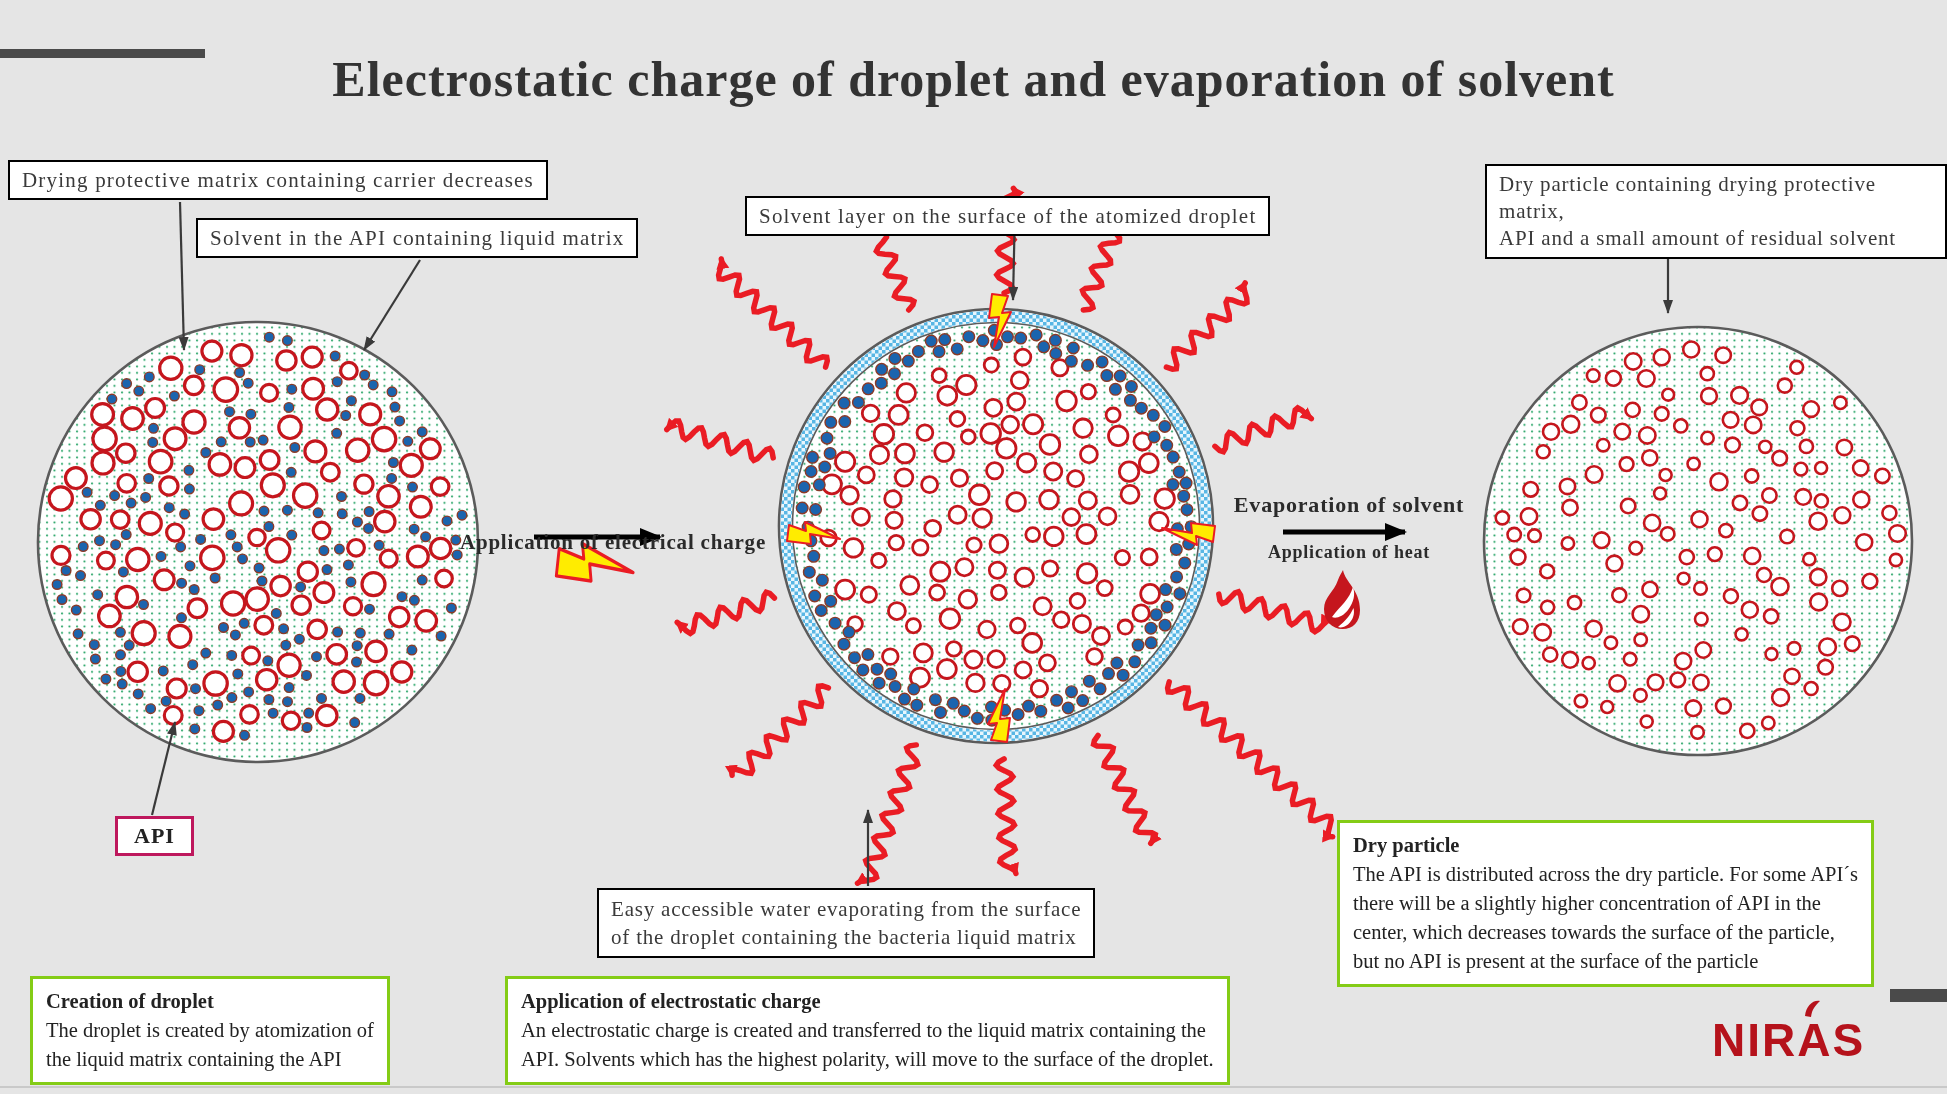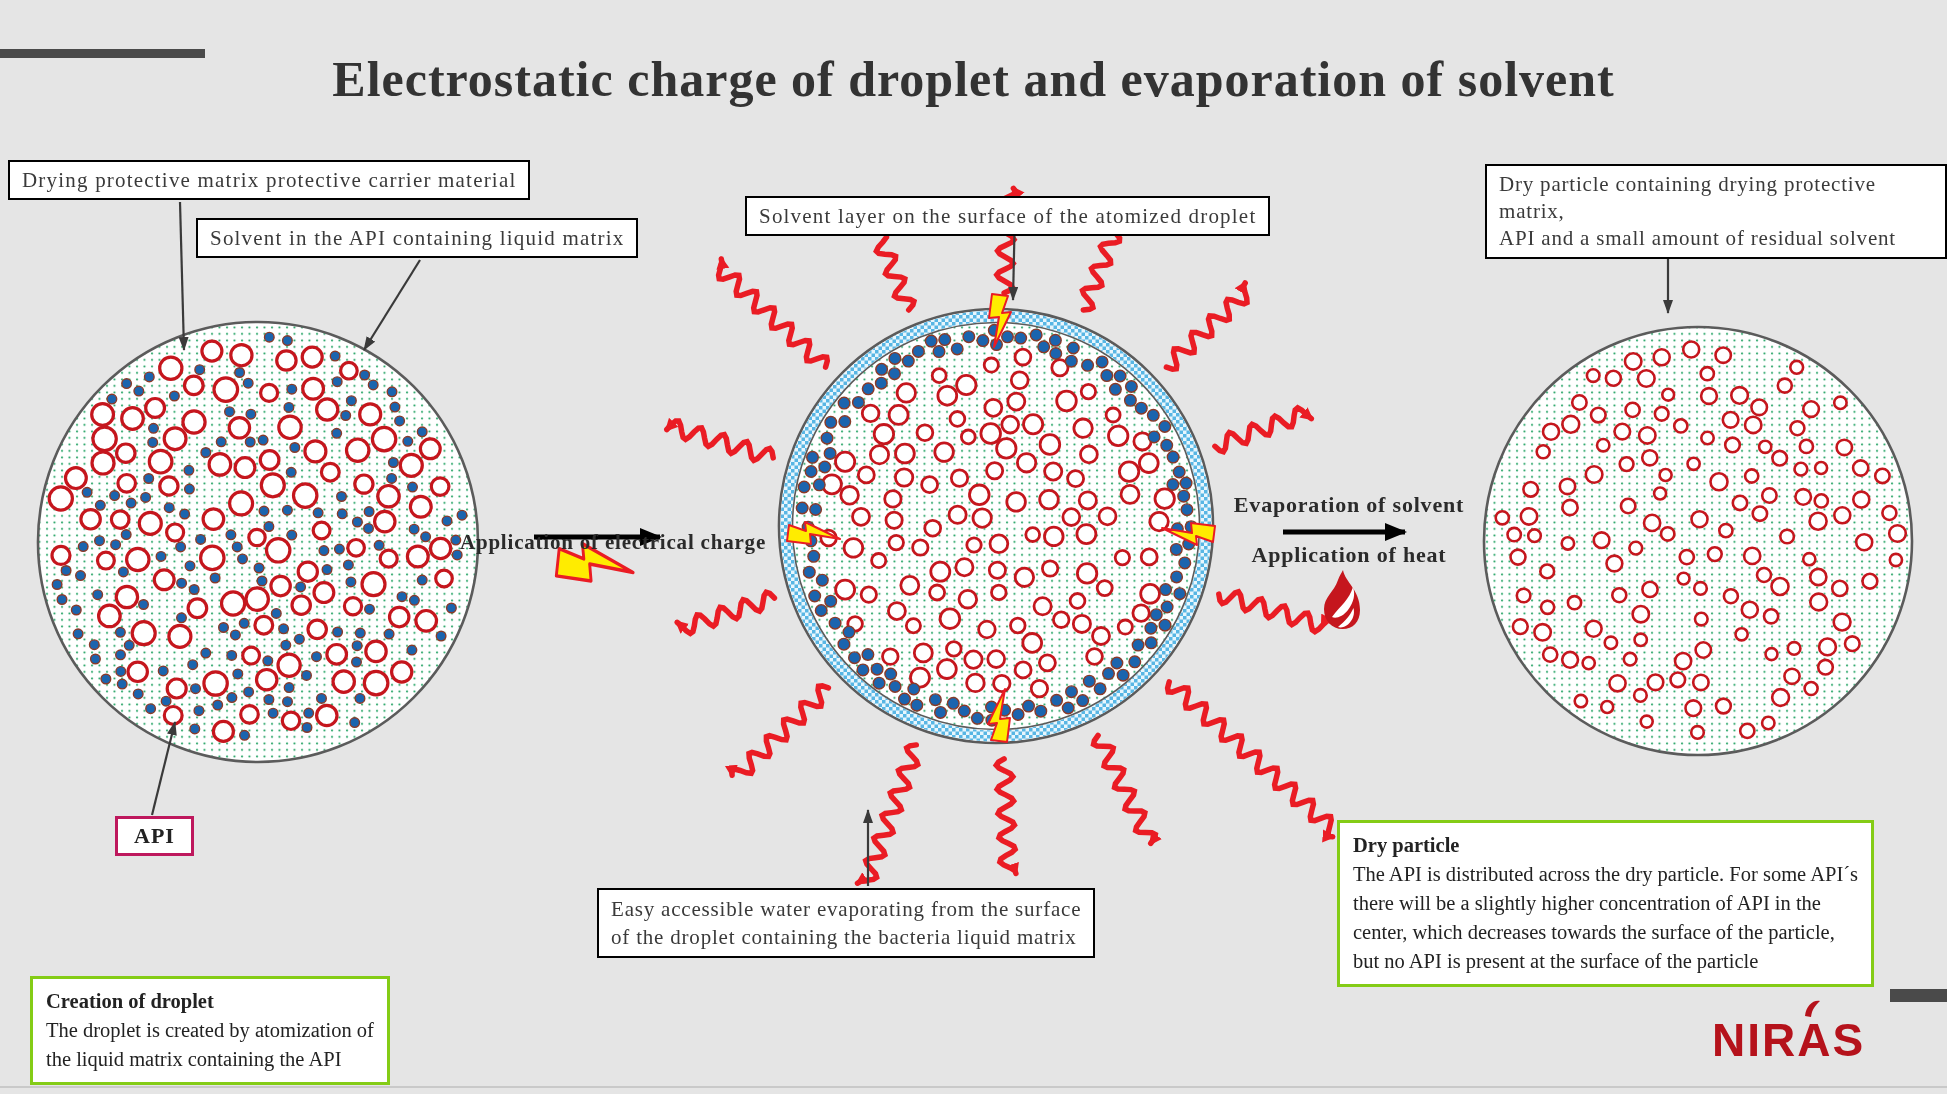--- a/index.html
+++ b/index.html
@@ -17,21 +17,21 @@
         white-space:pre-line;}
   .apibox{position:absolute;left:115px;top:816px;background:#fff;border:3px solid #be185d;
         color:#222;font-weight:bold;font-size:22px;padding:4px 16px;letter-spacing:1px;}
   .cbox{position:absolute;background:#fff;border:3px solid #84cc16;color:#222;
         font-size:20.5px;line-height:29px;padding:8px 13px;}
   .cbox .t{font-weight:bold;}
   .cbox .b{white-space:pre-line;}
   .flowlab{position:absolute;text-align:center;font-weight:bold;color:#2b2b2b;letter-spacing:0.8px;}
   .flowlab.elec{left:448px;top:486px;width:330px;font-size:21px;margin-top:44px;}
   .flowlab.evap{left:1200px;top:492px;width:298px;font-size:22px;}
-  .flowlab.heat{left:1200px;top:542px;width:298px;font-size:22px;}
+  .flowlab.heat{left:1200px;top:542px;width:298px;font-size:18px;}
   .niras{position:absolute;left:1712px;top:1013px;color:#b5121b;
          font-family:"Liberation Sans",sans-serif;font-weight:bold;font-size:46px;letter-spacing:2px;}
   .awrap{position:relative;}
   .accent{position:absolute;left:5px;top:-15px;width:24px;height:19px;}
   .box1{left:8px;top:160px;}
   .box2{left:196px;top:218px;}
   .box3{left:745px;top:170px;margin-top:26px;}
   .box4{left:1437px;top:164px;letter-spacing:0.8px;line-height:27px;margin-left:48px;}
   .box6{left:597px;top:888px;letter-spacing:0.8px;line-height:28px;}
   .box7{left:30px;top:976px;}
@@ -720,37 +720,42 @@
       <path d="M14,57 C21,51 26,46 29.5,38 C31,44 29,50 24,54.5 C20.5,57.5 16,58 14,57 Z" fill="#ffffff"></path>
     </g>
   </svg>
 
   <div class="bar tl"></div>
   <div class="bar br"></div>
   <div class="baseline"></div>
 
   <div class="title">Electrostatic charge of droplet and evaporation of solvent</div>
 
-  <div class="lbox box1">Drying protective matrix protective carrier material</div>
+  <div class="lbox box1">Drying protective matrix containing carrier decreases</div>
   <div class="lbox box2">Solvent in the API containing liquid matrix</div>
   <div class="lbox box3">Solvent layer on the surface of the atomized droplet</div>
   <div class="lbox box4">Dry particle containing drying protective matrix,
 API and a small amount of residual solvent</div>
   <div class="apibox">API</div>
   <div class="lbox box6">Easy accessible water evaporating from the surface
 of the droplet containing the bacteria liquid matrix</div>
 
   <div class="flowlab elec">Application of electrical charge</div>
   <div class="flowlab evap">Evaporation of solvent</div>
   <div class="flowlab heat">Application of heat</div>
 
   <div class="cbox box7">
     <div class="t">Creation of droplet</div>
     <div class="b">The droplet is created by atomization of
 the liquid matrix containing the API</div>
+  </div>
+  <div class="cbox box8">
+    <div class="t">Application of electrostatic charge</div>
+    <div class="b">An electrostatic charge is created and transferred to the liquid matrix containing the
+API. Solvents which has the highest polarity, will move to the surface of the droplet.</div>
   </div>
   <div class="cbox box9">
     <div class="t">Dry particle</div>
     <div class="b">The API is distributed across the dry particle. For some API´s
 there will be a slightly higher concentration of API in the
 center, which decreases towards the surface of the particle,
 but no API is present at the surface of the particle</div>
   </div>
 
   <div class="niras">

